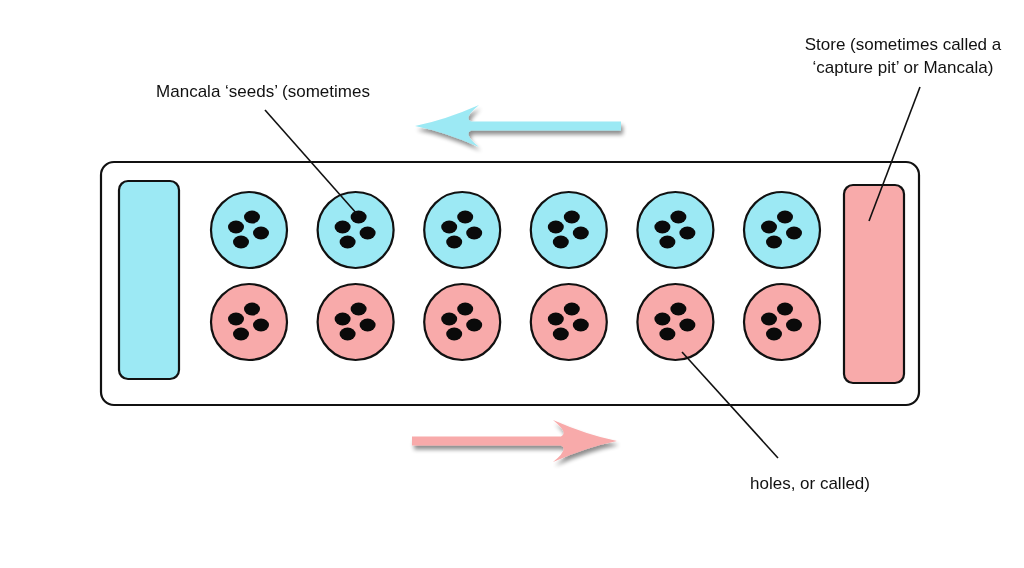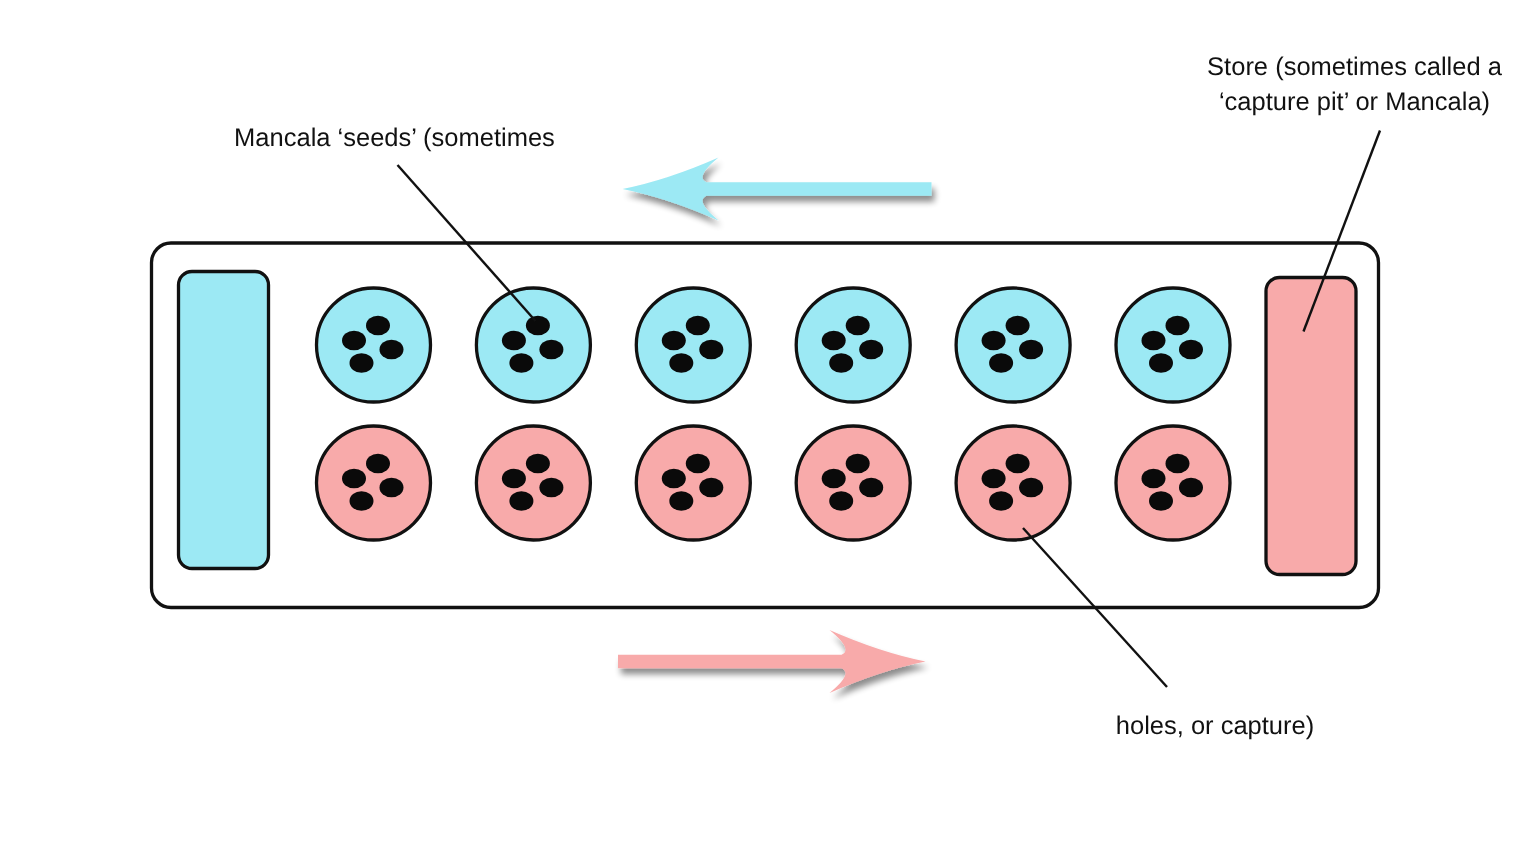--- a/index.html
+++ b/index.html
@@ -131,14 +131,14 @@
 <div class="label" style="left:128px; top:54px; width:270px;margin-top:26px;">
   <div>Mancala ‘seeds’ (sometimes</div>
 </div>
 
 <div class="label" style="left:772px; top:33px; width:262px;">
   <div>Store (sometimes called a</div>
   <div>‘capture pit’ or Mancala)</div>
 </div>
 
 <div class="label" style="left:662px; top:472px; width:296px;">
-  <div>holes, or capture)</div>
+  <div>holes, or called)</div>
 </div>
 
 </body></html>

